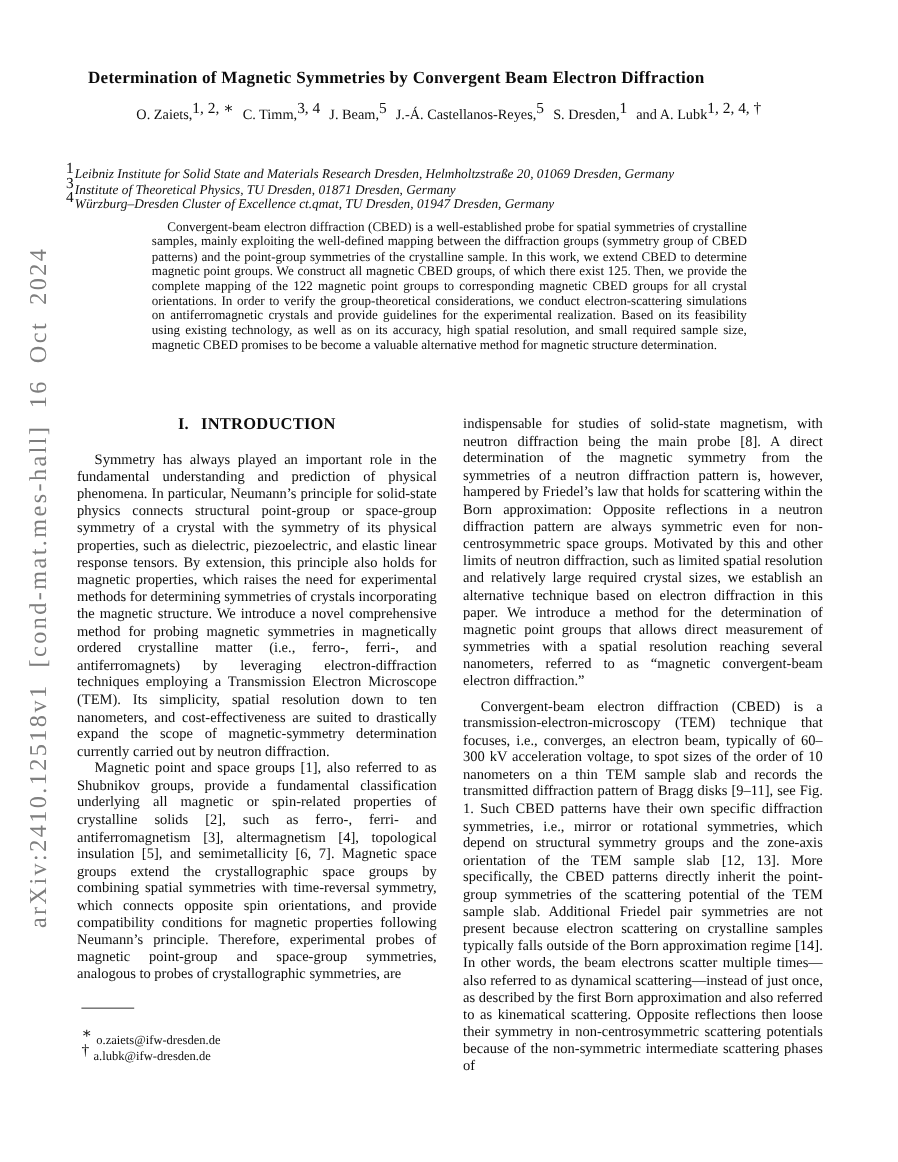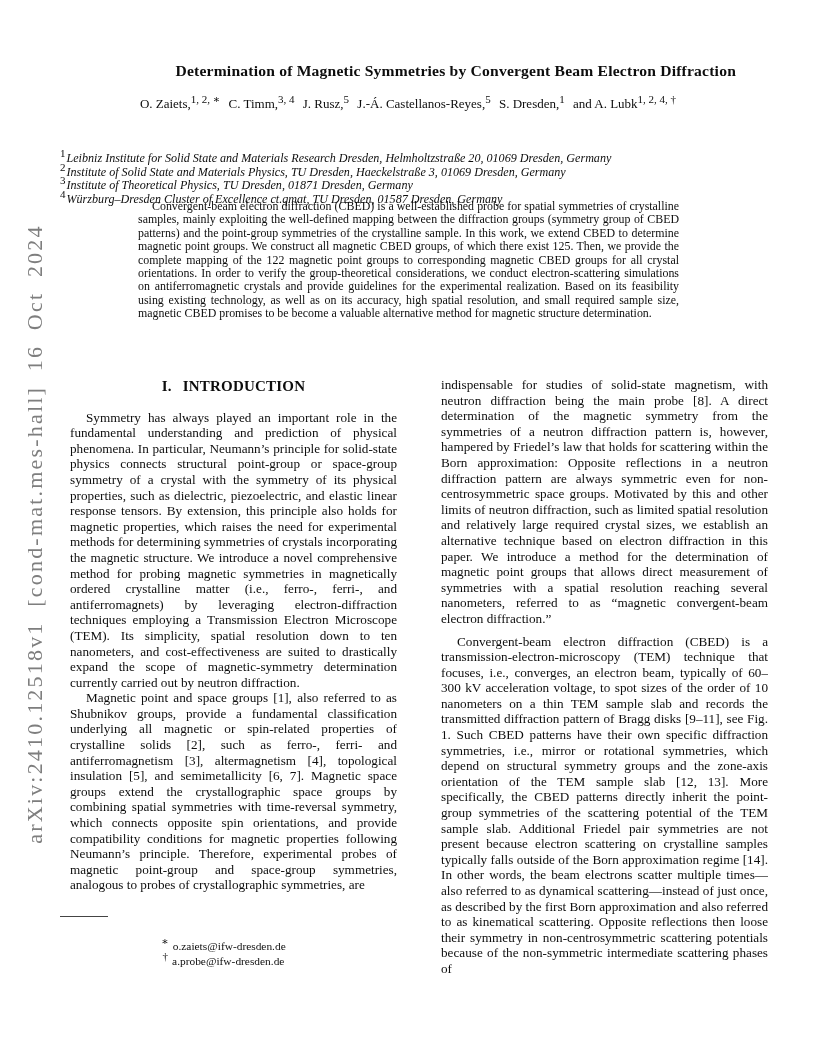--- a/index.html
+++ b/index.html
@@ -29,37 +29,37 @@
     color: #7e7e7e;
     white-space: nowrap;
   }
 
   
   .title {
     position: absolute;
     top: 62px;
     left: 80px;
     width: 656px;
-    text-align: right;
+    text-align: left;
     font-size: 15.6px;
     font-weight: bold;
     letter-spacing: 0.2px;
   }
   .authors-line {
     position: absolute;
     top: 96px;
     left: 60px;
     width: 696px;
     text-align: center;
     font-size: 13px;
   }
   .author { white-space: nowrap; }
   .author + .author { margin-left: 5px; text-align: center; }
   .authors-line sup, .affil sup, .footnote sup {
-    font-size: 11px;
+    font-size: 14px;
     vertical-align: super;
     line-height: 0;
   }
   .affiliations {
     position: absolute;
     top: 119px;
     left: 60px;
     width: 696px;
     text-align: left;
     font-size: 12.1px;
@@ -86,42 +86,41 @@
     position: absolute;
     top: 377px;
     font-size: 13.2px;
     line-height: 15.6px;
     text-align: justify;
     hyphens: auto;
     -webkit-hyphens: auto;
     overflow: hidden;
   }
   .col-left  { left: 70px;  width: 327px; height: 536px; }
-  .col-right { left: 441px; width: 327px; height: 606px; }
+  .col-right { left: 421px; width: 327px; height: 606px; }
   .section-heading {
     text-align: center;
     font-weight: bold;
     font-size: 15px;
     margin: 2px 0 15px 0;
     letter-spacing: 0.2px;
   }
   .sec-num { margin-right: 11px; }
   .col p { margin: 0; }
   .col p.indent { text-indent: 16px; }
   .col p.gap-before { margin-top: 7px; }
 
   
   .footnotes {
     position: absolute;
-    left: 60px;
+    left: 74px;
     top: 916px;
     width: 327px;
     font-size: 11.4px;
     line-height: 14.6px;
-    text-align: center;
   }
   .footnote-rule {
     width: 48px;
     height: 0;
     border-top: 1px solid #444;
     margin-bottom: 22px;
   }
   .footnote sup { margin-right: 4px; }
 </style>
 </head>
@@ -129,31 +128,30 @@
 
 <div class="page">
 
   <div class="arxiv-watermark">arXiv:2410.12518v1  [cond-mat.mes-hall]  16 Oct 2024</div>
 
   <div class="title">Determination of Magnetic Symmetries by Convergent Beam Electron Diffraction</div>
 
   <div class="authors-line">
     <span class="author"><span>O. Zaiets,</span><sup>1, 2, ∗</sup></span>
     <span class="author"><span>C. Timm,</span><sup>3, 4</sup></span>
-    <span class="author"><span>J. Rusz,</span><sup>5</sup></span>
+    <span class="author"><span>J. Beam,</span><sup>5</sup></span>
     <span class="author"><span>J.-Á. Castellanos-Reyes,</span><sup>5</sup></span>
     <span class="author"><span>S. Dresden,</span><sup>1</sup></span>
     <span class="author"><span>and A. Lubk</span><sup>1, 2, 4, †</sup></span>
   </div>
 
   <div class="affiliations">
     <div class="affil"><sup>1</sup><span class="affil-text">Leibniz Institute for Solid State and Materials Research Dresden, Helmholtzstraße 20, 01069 Dresden, Germany</span></div>
-    <div class="affil"><sup>2</sup><span class="affil-text">Institute of Solid State and Materials Physics, TU Dresden, Haeckelstraße 3, 01069 Dresden, Germany</span></div>
     <div class="affil"><sup>3</sup><span class="affil-text">Institute of Theoretical Physics, TU Dresden, 01871 Dresden, Germany</span></div>
-    <div class="affil"><sup>4</sup><span class="affil-text">Würzburg–Dresden Cluster of Excellence ct.qmat, TU Dresden, 01587 Dresden, Germany</span></div>
+    <div class="affil"><sup>4</sup><span class="affil-text">Würzburg–Dresden Cluster of Excellence ct.qmat, TU Dresden, 01947 Dresden, Germany</span></div>
   </div>
 
   <div class="abstract">
     <p>Convergent-beam electron diffraction (CBED) is a well-established probe for spatial symmetries of crystalline samples, mainly exploiting the well-defined mapping between the diffraction groups (symmetry group of CBED patterns) and the point-group symmetries of the crystalline sample. In this work, we extend CBED to determine magnetic point groups. We construct all magnetic CBED groups, of which there exist 125. Then, we provide the complete mapping of the 122 magnetic point groups to corresponding magnetic CBED groups for all crystal orientations. In order to verify the group-theoretical considerations, we conduct electron-scattering simulations on antiferromagnetic crystals and provide guidelines for the experimental realization. Based on its feasibility using existing technology, as well as on its accuracy, high spatial resolution, and small required sample size, magnetic CBED promises to be become a valuable alternative method for magnetic structure determination.</p>
   </div>
 
   <div class="col col-left">
     <div class="section-heading">
       <span class="sec-num">I.</span><span>INTRODUCTION</span>
     </div>
@@ -162,16 +160,16 @@
   </div>
 
   <div class="col col-right">
     <p>indispensable for studies of solid-state magnetism, with neutron diffraction being the main probe [8]. A direct determination of the magnetic symmetry from the symmetries of a neutron diffraction pattern is, however, hampered by Friedel’s law that holds for scattering within the Born approximation: Opposite reflections in a neutron diffraction pattern are always symmetric even for non-centrosymmetric space groups. Motivated by this and other limits of neutron diffraction, such as limited spatial resolution and relatively large required crystal sizes, we establish an alternative technique based on electron diffraction in this paper. We introduce a method for the determination of magnetic point groups that allows direct measurement of symmetries with a spatial resolution reaching several nanometers, referred to as “magnetic convergent-beam electron diffraction.”</p>
     <p class="indent gap-before">Convergent-beam electron diffraction (CBED) is a transmission-electron-microscopy (TEM) technique that focuses, i.e., converges, an electron beam, typically of 60–300 kV acceleration voltage, to spot sizes of the order of 10 nanometers on a thin TEM sample slab and records the transmitted diffraction pattern of Bragg disks [9–11], see Fig. 1. Such CBED patterns have their own specific diffraction symmetries, i.e., mirror or rotational symmetries, which depend on structural symmetry groups and the zone-axis orientation of the TEM sample slab [12, 13]. More specifically, the CBED patterns directly inherit the point-group symmetries of the scattering potential of the TEM sample slab. Additional Friedel pair symmetries are not present because electron scattering on crystalline samples typically falls outside of the Born approximation regime [14]. In other words, the beam electrons scatter multiple times—also referred to as dynamical scattering—instead of just once, as described by the first Born approximation and also referred to as kinematical scattering. Opposite reflections then loose their symmetry in non-centrosymmetric scattering potentials because of the non-symmetric intermediate scattering phases of</p>
   </div>
 
   <div class="footnotes">
     <div class="footnote-rule"></div>
     <div class="footnote"><sup>∗</sup><span>o.zaiets@ifw-dresden.de</span></div>
-    <div class="footnote"><sup>†</sup><span>a.probe@ifw-dresden.de</span></div>
+    <div class="footnote"><sup>†</sup><span>a.lubk@ifw-dresden.de</span></div>
   </div>
 
 </div>
 
 </body></html>

